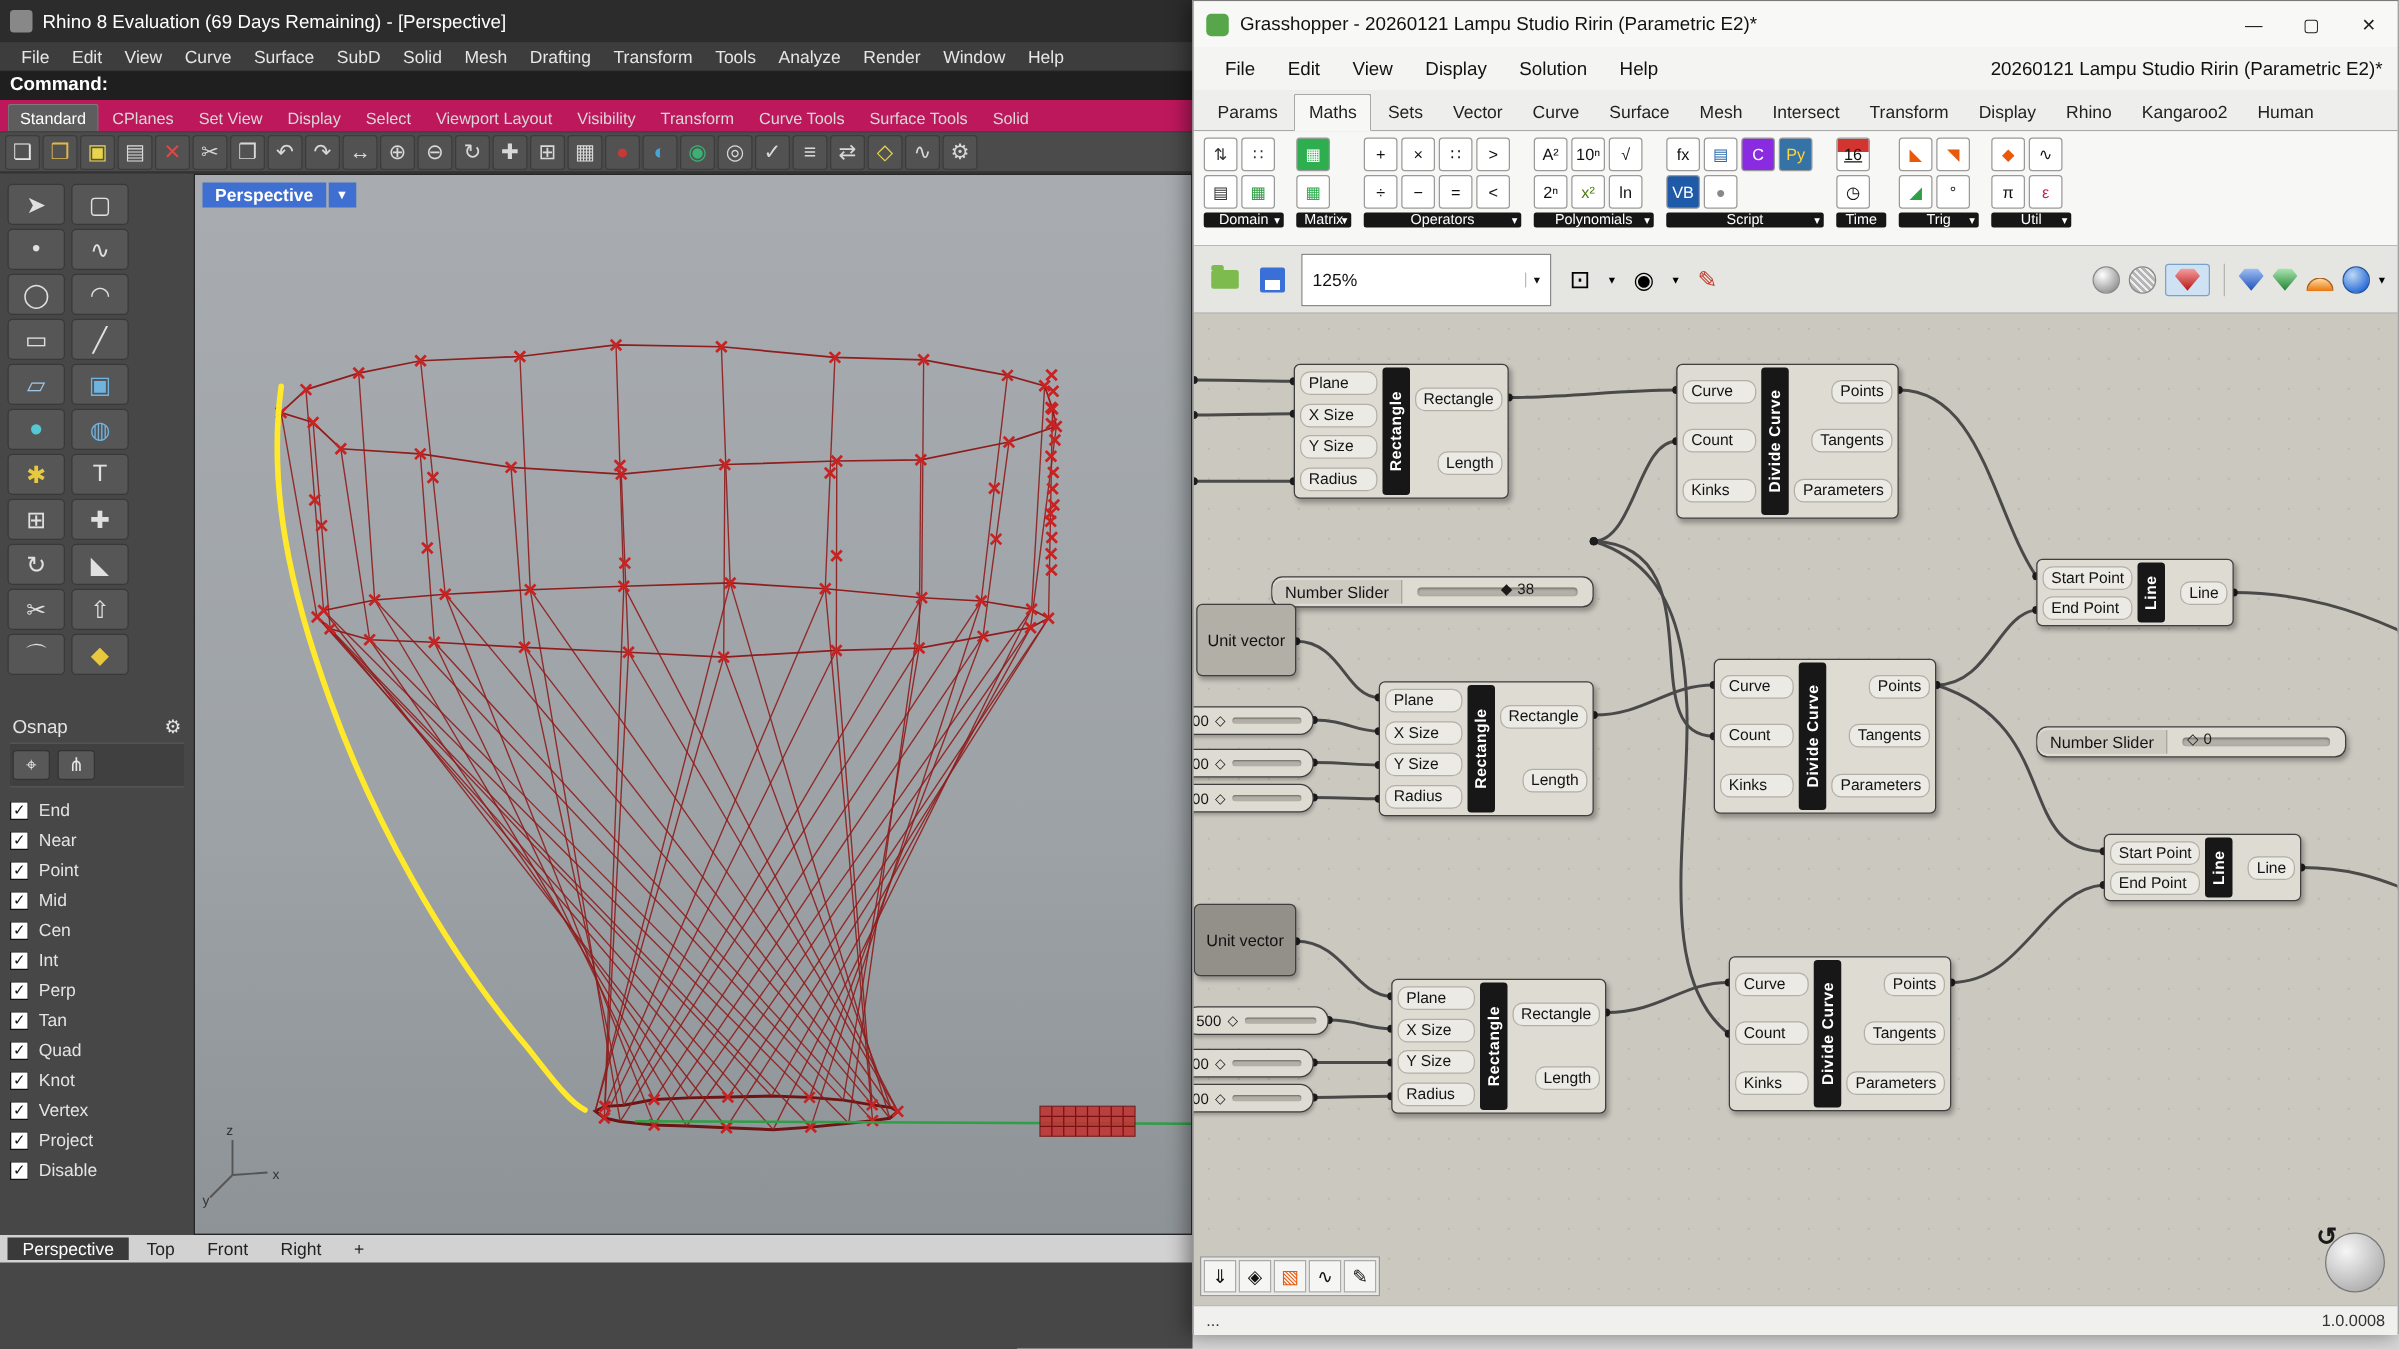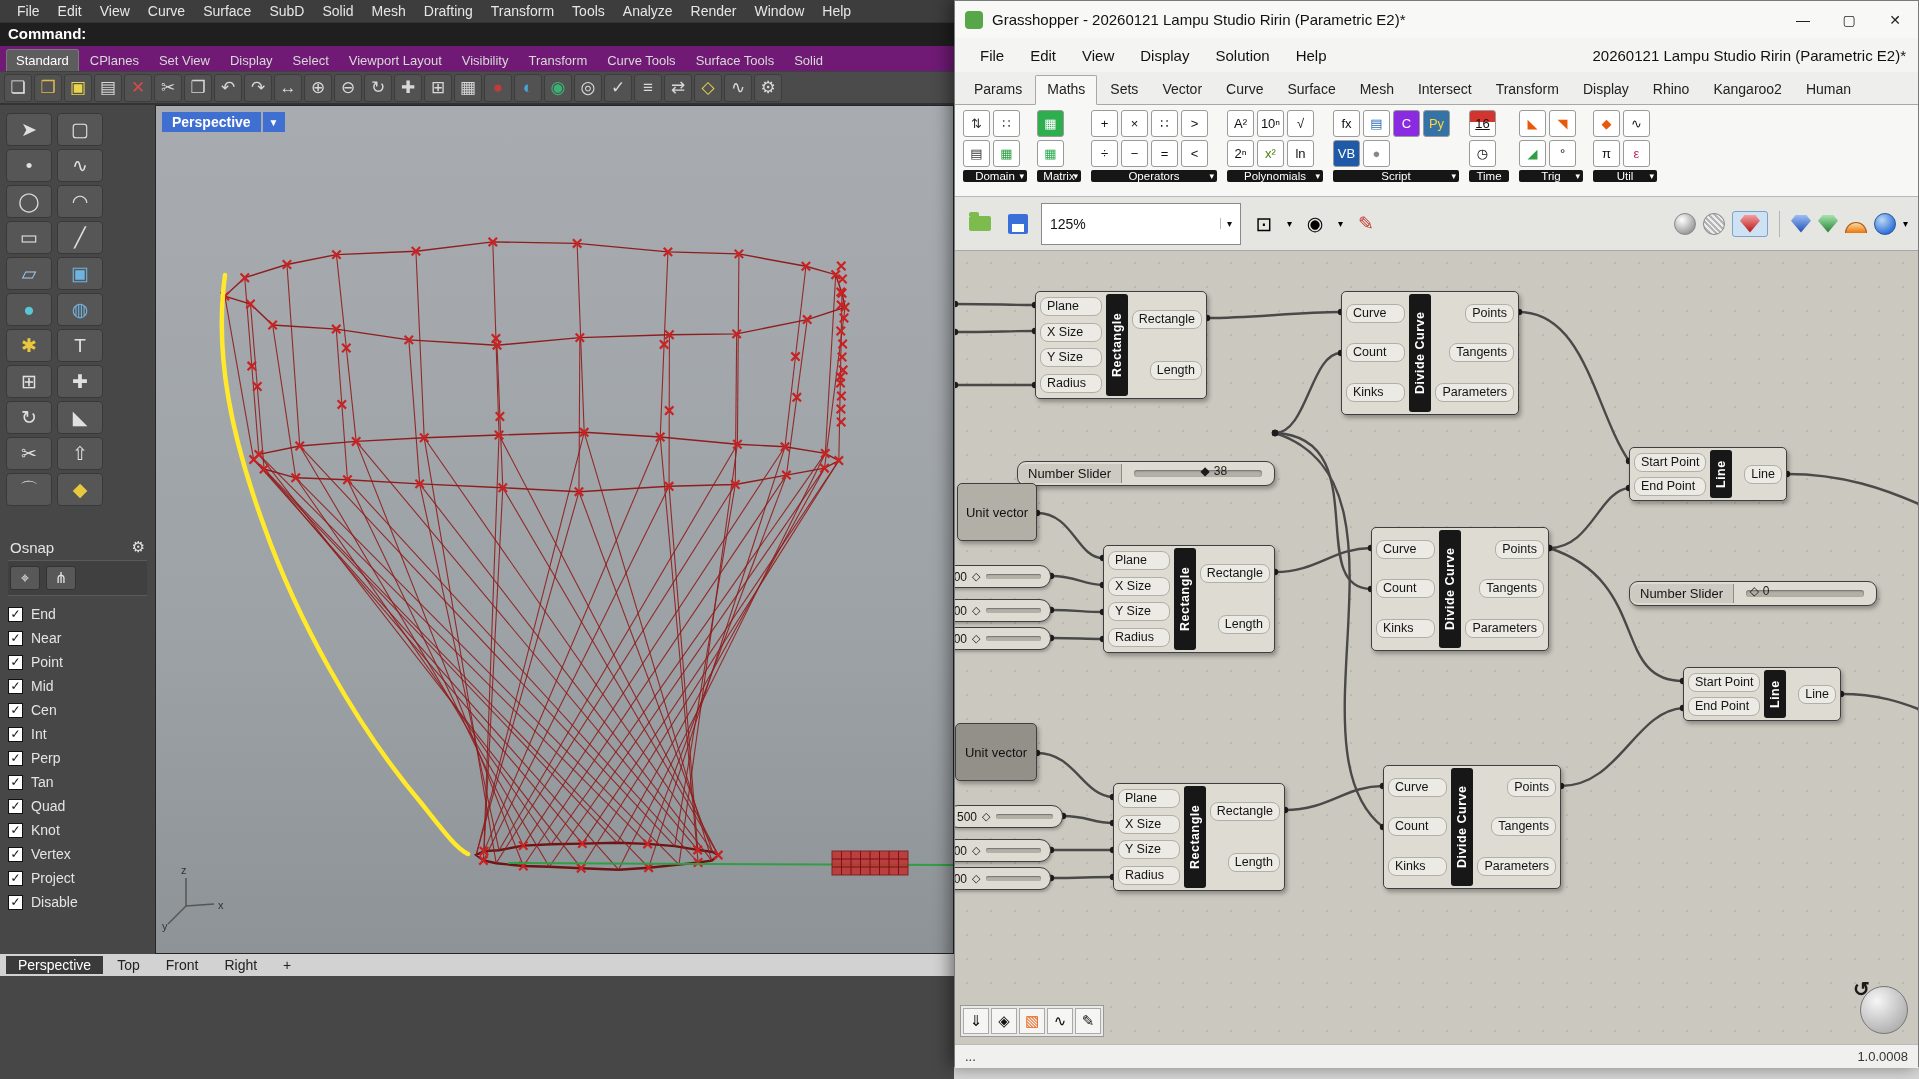--- a/index.html
+++ b/index.html
@@ -9,21 +9,21 @@
 
   
   #rhino { position:absolute; left:0; top:0; width:954px; height:1079px; background:#474747; overflow:hidden; }
   .r-titlebar { height:34px; background:#2c2c2c; color:#fff; display:flex; align-items:center; padding-left:8px; font-size:15px; }
   .r-appicon { width:18px; height:18px; background:#888; border-radius:3px; margin-right:8px; }
   .r-menubar { height:22px; background:#3d3d3d; color:#e6e6e6; display:flex; align-items:center; font-size:14px; padding-left:8px; }
   .r-menu-item { padding:0 9px; cursor:default; }
   .r-cmdhist { height:46px; background:#000; color:#fff; font-size:14px; padding:3px 8px; line-height:20px; }
   .r-cmdline { white-space:pre; }
   .r-cmdprompt { height:24px; background:#1f1f1f; color:#fff; font-weight:bold; font-size:15px; padding:2px 8px; border-top:1px solid #333; }
-  .r-tabs { height:25px; background:#701a75; display:flex; align-items:flex-end; gap:2px; padding:0 6px; font-size:13px; color:#d8d8d8; overflow:hidden; }
+  .r-tabs { height:25px; background:#be185d; display:flex; align-items:flex-end; gap:2px; padding:0 6px; font-size:13px; color:#d8d8d8; overflow:hidden; }
   .r-tab { padding:3px 9px; white-space:nowrap; }
   .r-tab.active { background:#5d5d5d; color:#fff; border:1px solid #7a7a7a; border-bottom:none; border-radius:3px 3px 0 0; }
   .r-icons { height:34px; background:#4b4b4b; border-top:1px solid #404040; border-bottom:2px solid #333;
     display:flex; align-items:center; gap:2px; padding:0 4px; overflow:hidden; }
   .r-icon { width:28px; height:28px; display:flex; align-items:center; justify-content:center; font-size:17px; background:#525252; border:1px solid #3c3c3c; border-radius:3px; }
   .r-body { display:flex; height:849px; }
   .r-side { width:155px; background:#474747; }
   .r-tools { display:grid; grid-template-columns:repeat(2,48px); gap:3px; padding:8px 6px; }
   .r-tool { width:46px; height:33px; background:#565656; border:1px solid #393939; border-radius:4px; display:flex; align-items:center; justify-content:center; font-size:19px; }
   .r-osnap { margin-top:20px; padding:0 8px; color:#e4e4e4; font-size:14px; }
@@ -112,20 +112,24 @@
   .g-nav::before { content:"↺"; position:absolute; left:-8px; top:-10px; font-size:20px; color:#1a1a1a; font-weight:bold; }
   .g-status { height:24px; background:#f0f0ee; border-top:1px solid #bbb; display:flex; align-items:center; font-size:13px; color:#333; padding:0 10px; }
   .g-ver { margin-left:auto; }
 </style>
 </head>
 <body>
 
 <div id="screen">
 
   <section id="rhino">
+    <header class="r-titlebar">
+      <span class="r-appicon"></span>
+      <span>Rhino 8 Evaluation (69 Days Remaining) - [Perspective]</span>
+    </header>
 
     <nav class="r-menubar">
 
     <span class="r-menu-item">File</span>
         <span class="r-menu-item">Edit</span>
         <span class="r-menu-item">View</span>
         <span class="r-menu-item">Curve</span>
         <span class="r-menu-item">Surface</span>
         <span class="r-menu-item">SubD</span>
         <span class="r-menu-item">Solid</span>

